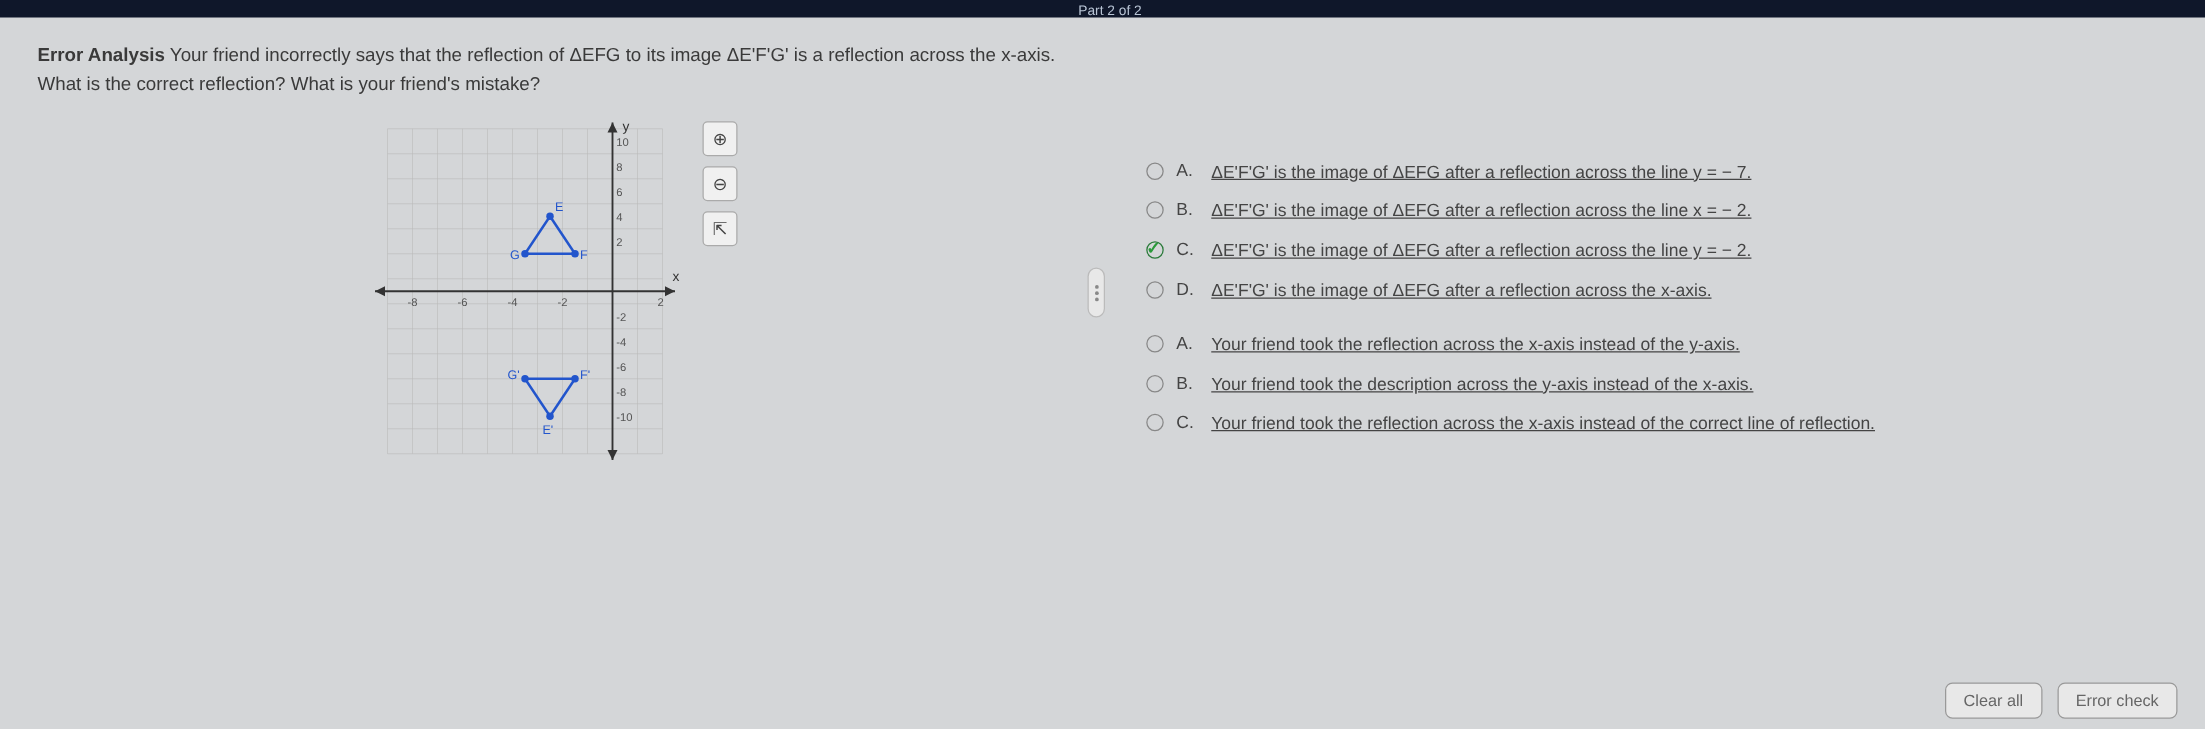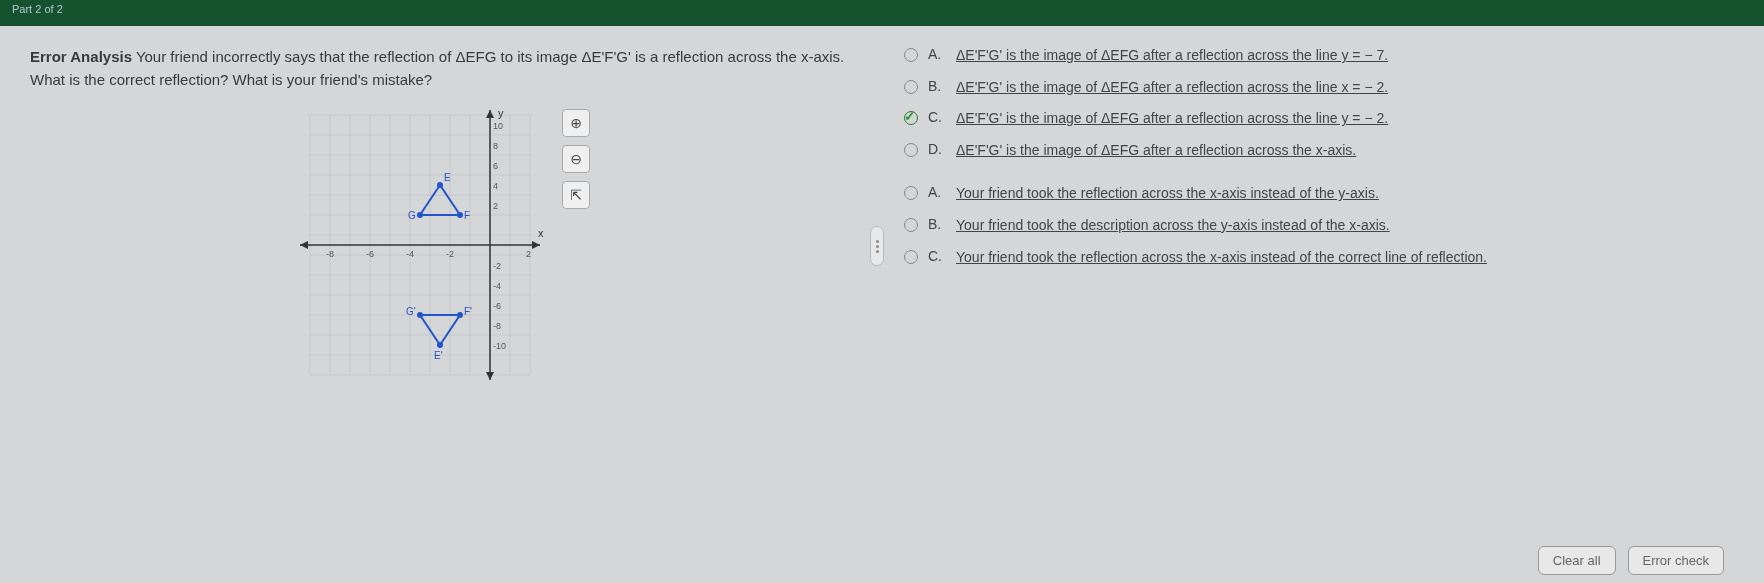--- a/index.html
+++ b/index.html
@@ -8,33 +8,35 @@
       padding: 0;
     }
     body {
       font-family: Arial, Helvetica, sans-serif;
       background: #d4d6d8;
       width: 1764px;
       height: 583px;
       overflow: hidden;
     }
     .top-bar {
-      background: #14532d;
-      height: 26px;
+      background: #0f172a;
+      height: 14px;
       width: 100%;
       color: #b8c4d4;
       font-size: 11px;
       padding-left: 12px;
       line-height: 18px;
+      text-align: center;
     }
     .page-container {
       display: flex;
       padding: 20px 30px 0 30px;
-      gap: 0;
+      gap: 13px;
       position: relative;
+      align-items: flex-end;
     }
     .left-panel {
       width: 840px;
       padding-right: 20px;
     }
     .right-panel {
       flex: 1;
       padding-left: 30px;
     }
     .prompt-text {
@@ -146,21 +148,21 @@
     }
     .divider-handle span {
       width: 3px;
       height: 3px;
       background: #888;
       border-radius: 50%;
     }
     .bottom-bar {
       position: absolute;
       bottom: 8px;
-      right: 40px;
+      right: 22px;
       display: flex;
       gap: 12px;
       align-items: flex-end;
     }
     .bottom-btn {
       padding: 6px 14px;
       border: 1px solid #999;
       border-radius: 6px;
       background: #e8e8e8;
       font-size: 13px;

